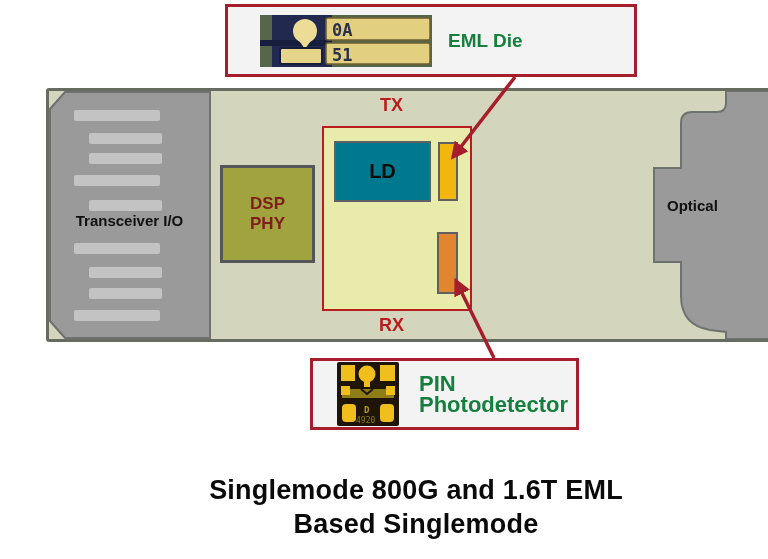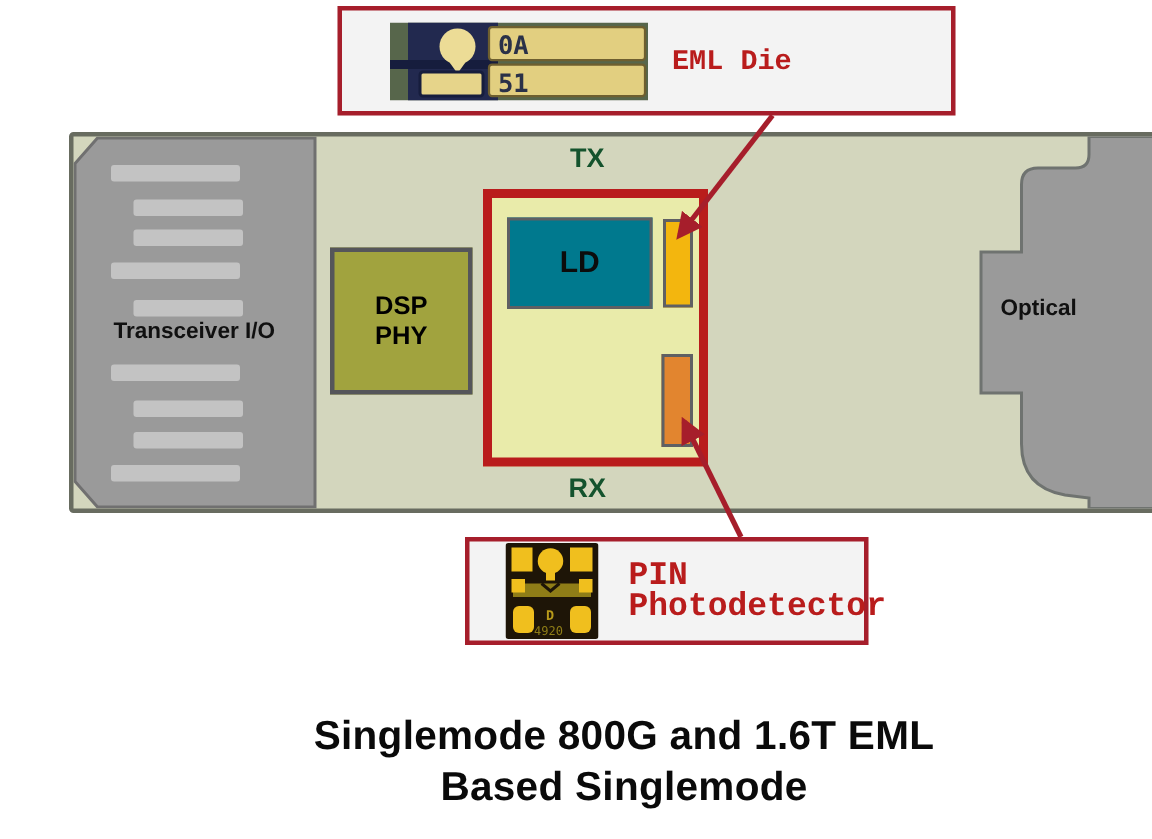--- a/index.html
+++ b/index.html
@@ -11,21 +11,21 @@
     margin-left:32px;
   }
 
   
   .callout {
     position:absolute; background:#f3f3f3; border:3px solid #a61e2b;
     display:flex; align-items:center; z-index:2;
   }
   #eml-box { left:193px; top:4px; width:412px; height:73px; }
   #pin-box { left:278px; top:358px; width:269px; height:72px; }
-  .callout-label { font-weight:bold; color:#b91c1c;font-family:Liberation Mono, monospace; }
+  .callout-label { font-weight:bold; color:#15803d; }
   #eml-label { font-size:19px; margin-left:16px; }
   #pin-label { font-size:22px; line-height:21px; margin-left:20px; }
 
   
   #module {
     position:absolute; left:14px; top:88px; width:741px; height:254px;
     background:#d3d6bd; border:3px solid #686c60; border-radius:3px; z-index:1;
   }
 
   
@@ -35,33 +35,33 @@
 
   #eio-label {
     position:absolute; left:0; top:121px; width:161px; text-align:center;
     font-weight:bold; font-size:15px; color:#101010;
   }
 
   #dsp {
     position:absolute; left:171px; top:74px; width:95px; height:98px;
     background:#a1a33e; border:3px solid #55565a;
     display:flex; flex-direction:column; align-items:center; justify-content:center;
-    font-weight:bold; font-size:17px; line-height:20px; color:#000000;
+    font-weight:bold; font-size:17px; line-height:20px; color:#7f1d1d;
   }
 
   .dir-label {
     position:absolute; left:310px; width:65px; text-align:center;
-    font-weight:bold; font-size:18px; color:#14532d;
+    font-weight:bold; font-size:18px; color:#b91c1c;
   }
   #tx-label { top:4px; }
   #rx-label { top:224px; }
 
   #inner-box {
     position:absolute; left:273px; top:35px; width:150px; height:185px;
-    background:#e9ebaa; border:6px solid #b91c1c;
+    background:#e9ebaa; border:2px solid #b91c1c;
   }
   .chip {
     position:absolute; border:2px solid #5f6063;
     display:flex; align-items:center; justify-content:center;
     font-weight:bold; font-size:20px; color:#0c0c0c;
   }
   #ld-chip  { left:10px;  top:13px;  width:97px; height:61px; background:#00798e; }
   #eml-chip { left:114px; top:14px;  width:20px; height:59px; background:#f3b60e; }
   #tia-chip { left:10px;  top:104px; width:97px; height:60px; background:#29a8dd; }
   #pin-chip { left:113px; top:104px; width:21px; height:62px; background:#e2852f; }

